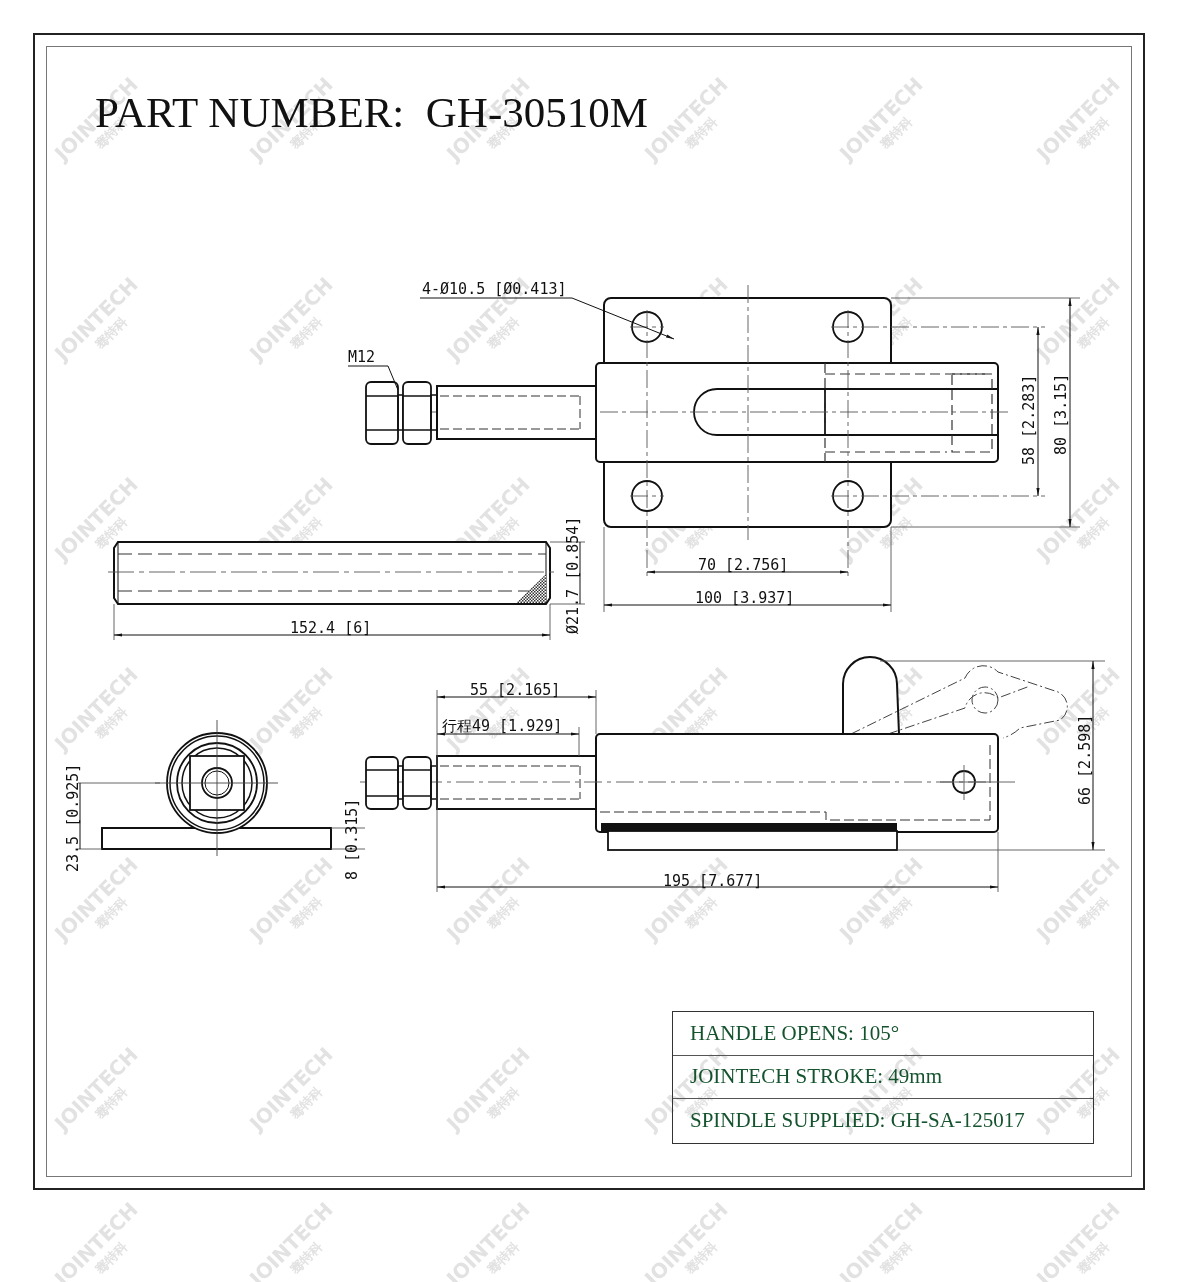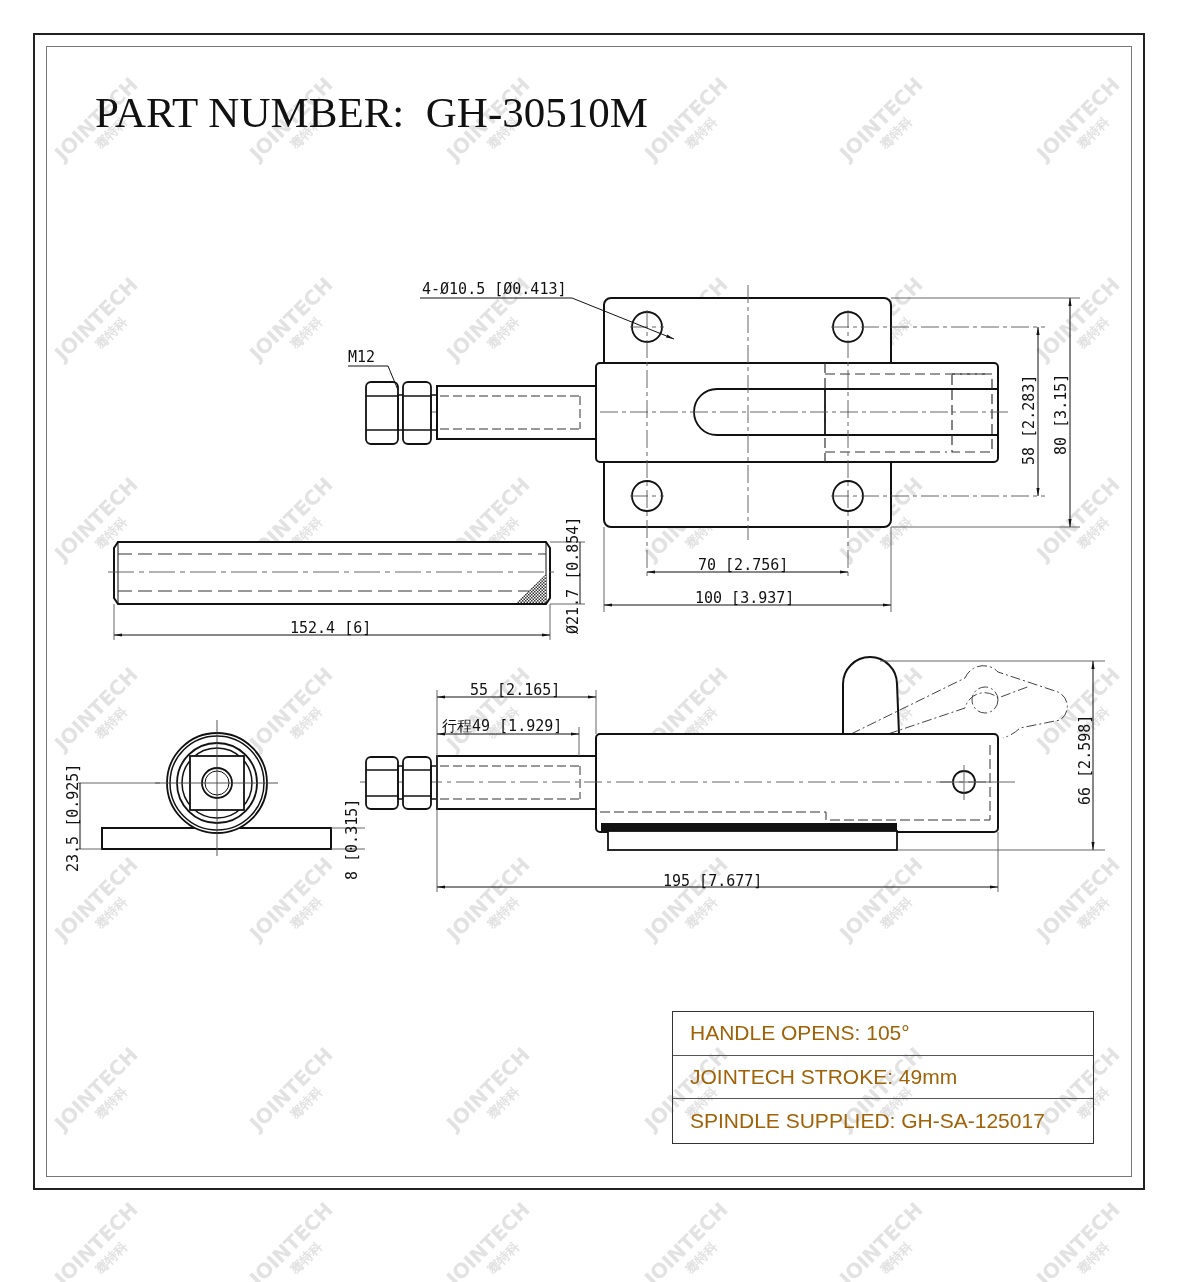--- a/index.html
+++ b/index.html
@@ -2,21 +2,21 @@
 <html><head>
 <meta charset="utf-8">
 <style>
   html, body { margin: 0; padding: 0; background: #ffffff; }
   body { width: 1180px; height: 1282px; position: relative; overflow: hidden; font-family: "DejaVu Sans", sans-serif; }
   .frame-outer { position: absolute; left: 33px; top: 33px; width: 1112px; height: 1157px; border: 2px solid #222; box-sizing: border-box; }
   .frame-inner { position: absolute; left: 46px; top: 46px; width: 1086px; height: 1131px; border: 1px solid #777; box-sizing: border-box; }
   .title { position: absolute; left: 95px; top: 88px; font-family: "Liberation Serif", "DejaVu Serif", serif; font-size: 43px; color: #111; letter-spacing: 0px; white-space: pre; }
   svg.drawing { position: absolute; left: 0; top: 0; }
   .spec-table { position: absolute; left: 672px; top: 1011px; width: 422px; border: 1.5px solid #333; box-sizing: border-box; }
-  .spec-row { height: 43.5px; display: flex; align-items: center; padding-left: 17px; font-family: Liberation Sans, sans-serif; font-size: 21px; color: #a16207; border-bottom: 1px solid #555; box-sizing: border-box; }
+  .spec-row { height: 43.5px; display: flex; align-items: center; padding-left: 17px; font-family: Liberation Serif, serif; font-size: 21px; color: #14532d; border-bottom: 1px solid #555; box-sizing: border-box; }
   .spec-row:last-child { border-bottom: none; }
   .dim { font-family: "DejaVu Sans Mono", monospace; font-size: 15px; fill: #111; }
   .wm { font-family: "DejaVu Sans", sans-serif; font-size: 20px; font-weight: bold; fill: #e2e2e2; }
   .wm-cn { font-family: "DejaVu Sans", sans-serif; font-size: 13px; font-weight: bold; fill: #e2e2e2; }
 </style>
 </head>
 <body>
 
 <div class="frame-outer"></div>
 <div class="frame-inner"></div>

